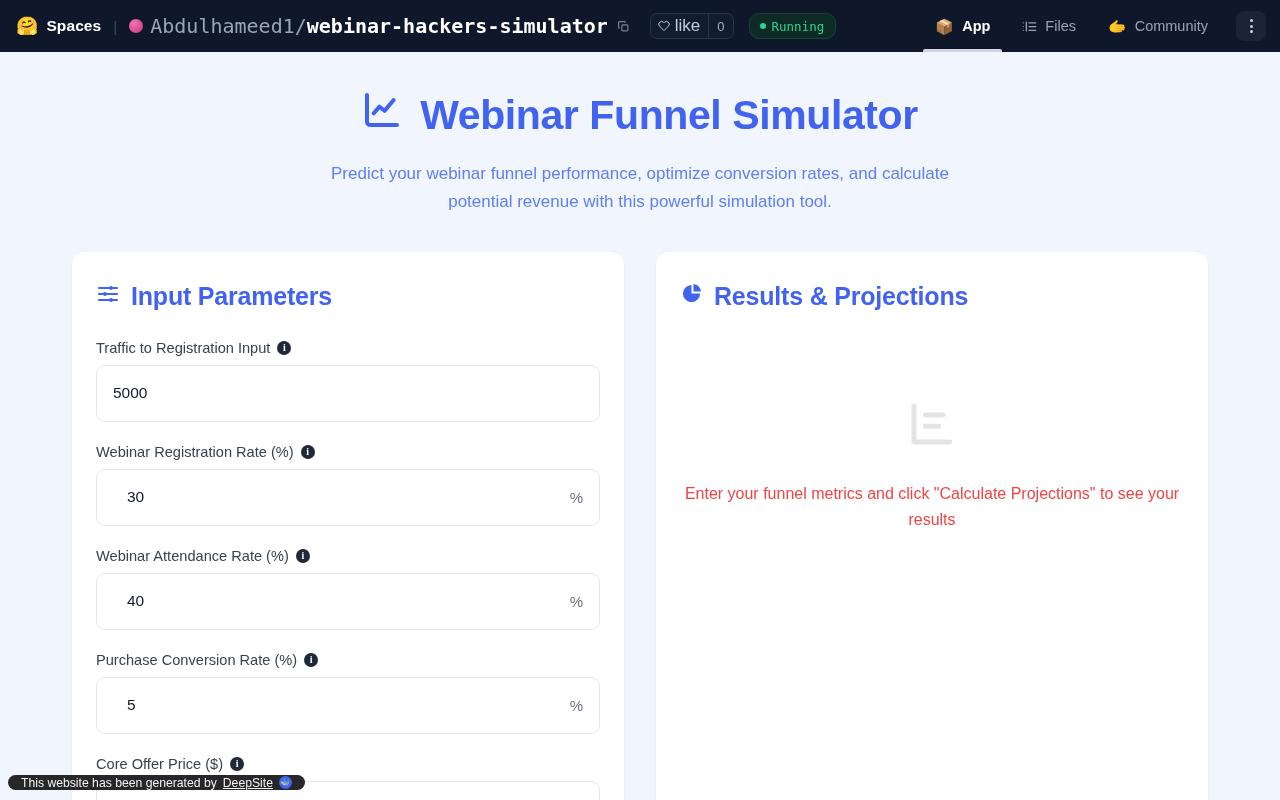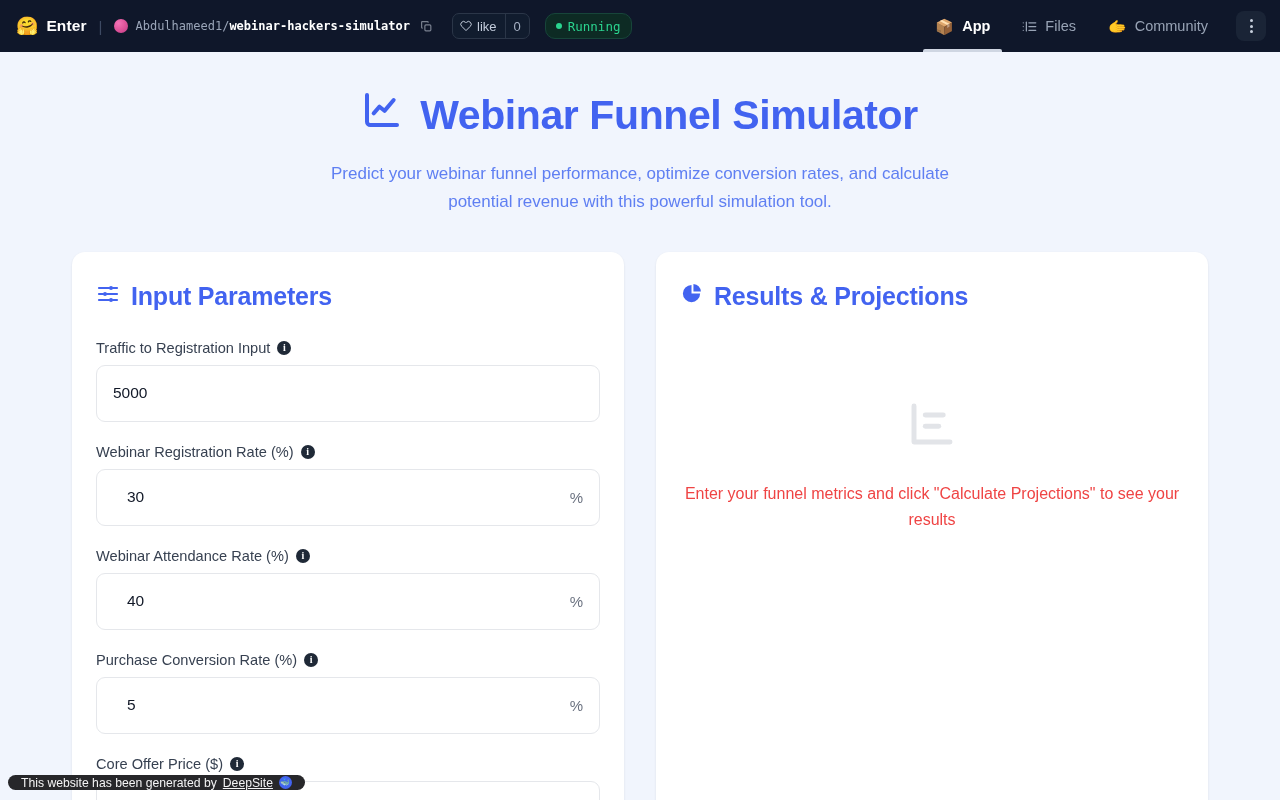--- a/index.html
+++ b/index.html
@@ -53,21 +53,21 @@
   .hf-avatar {
     width: 14px; height: 14px;
     border-radius: 50%;
     background: radial-gradient(circle at 32% 30%, #f472b6 0%, #e0559b 48%, #c13b86 100%);
     display: inline-block;
     margin-right: 7px;
     flex: 0 0 auto;
   }
   .hf-repo {
     font-family: "DejaVu Sans Mono", "Liberation Mono", monospace;
-    font-size: 12px;
+    font-size: 20px;
     white-space: nowrap;
   }
   .hf-repo .owner { color: #9aa5b8; }
   .hf-repo .slash { color: #9aa5b8; }
   .hf-repo .name  { color: #ffffff; font-weight: 700; }
   .hf-copy {
     margin-left: 9px;
     width: 14px; height: 15px;
     display: inline-flex; align-items: center; justify-content: center;
     opacity: .55;
@@ -81,21 +81,21 @@
     border-radius: 7px;
     overflow: hidden;
     height: 26px;
     background: #111c2e;
     flex: 0 0 auto;
   }
   .like-btn {
     display: flex; align-items: center; gap: 5px;
     padding: 0 8px 0 7px;
     color: #c3ccdb;
-    font-size: 13px;
+    font-size: 17px;
   }
   .like-count {
     display: flex; align-items: center; justify-content: center;
     padding: 0 8px;
     border-left: 1px solid #2b3648;
     color: #a7b2c4;
     font-size: 13px;
     min-width: 24px;
   }
   .running-badge {
@@ -303,21 +303,21 @@
     font-size: 8px; color: #fff;
   }
 </style>
 </head>
 <body>
 
 <div class="hf-bar">
   <div class="hf-left">
 
     <span class="hf-logo">🤗</span>
-    <span class="hf-spaces">Enter</span>
+    <span class="hf-spaces">Spaces</span>
     <span class="hf-sep">|</span>
 
     <span class="hf-avatar"></span>
     <span class="hf-repo">
       <span class="owner">Abdulhameed1</span><span class="slash">/</span><span class="name">webinar-hackers-simulator</span>
     </span>
     <span class="hf-copy">
       <svg width="13" height="13" viewBox="0 0 24 24" fill="none" stroke="#cfd6e2" stroke-width="2.2">
         <rect x="9" y="9" width="11" height="11" rx="2"></rect>
         <path d="M5 15H4a1 1 0 0 1-1-1V4a1 1 0 0 1 1-1h10a1 1 0 0 1 1 1v1"></path>

